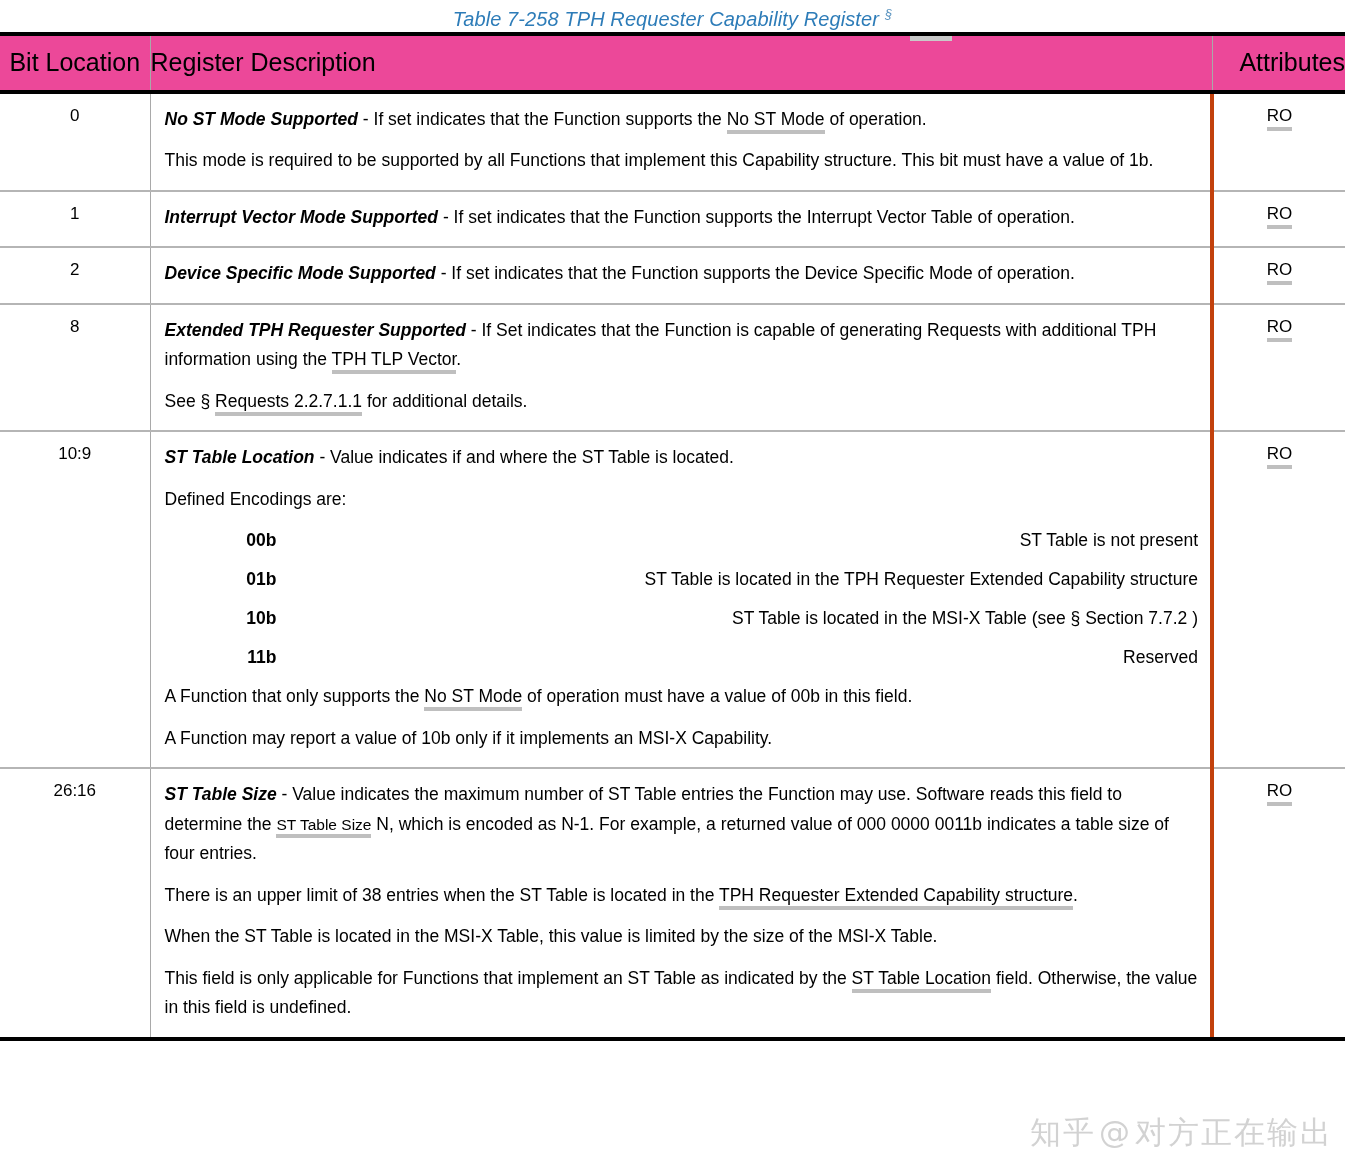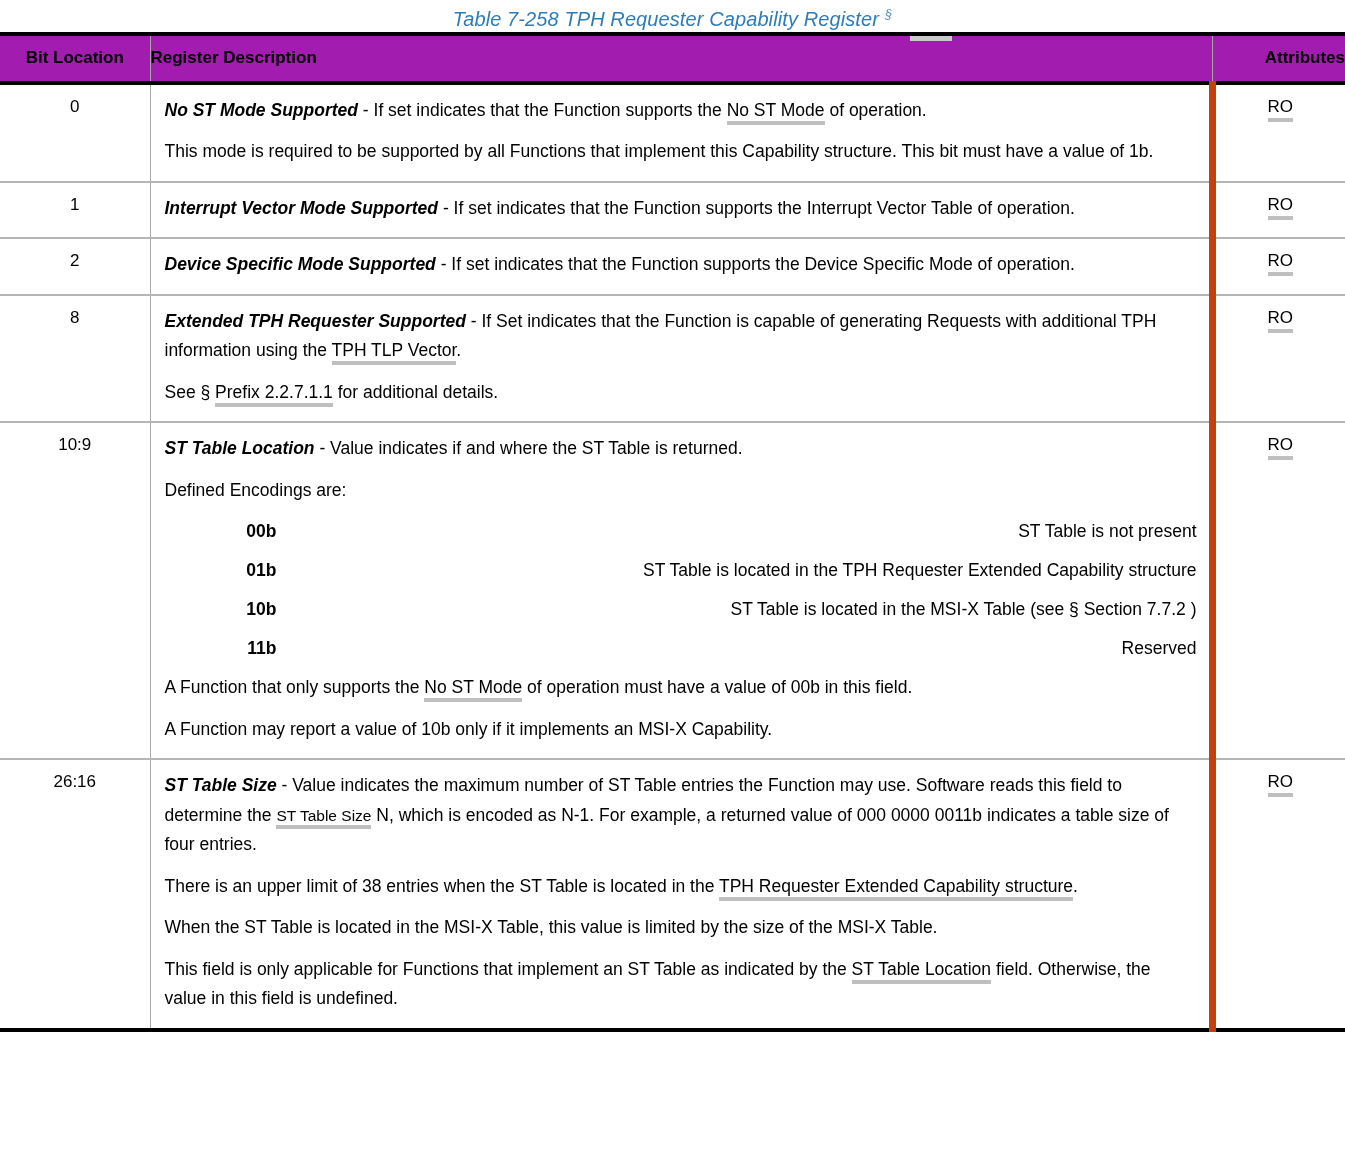--- a/index.html
+++ b/index.html
@@ -57,27 +57,27 @@
     border-collapse: collapse;
     width: 1345px;
     table-layout: fixed;
     font-size: 17.5px;
   }
   table.reg col.c-bit  { width: 150px; }
   table.reg col.c-desc { width: 1062px; }
   table.reg col.c-attr { width: 133px; }
 
   table.reg thead th {
-    font-weight: bold;
-    font-size: 17px;
+    font-weight: normal;
+    font-size: 25px;
     border-top: 4px solid #000;
     border-bottom: 4px solid #000;
     padding: 12px 0 13px 0;
     vertical-align: middle;
-    background: #a21caf;
+    background: #ec4899;
   }
   th.h-bit  { text-align: center; }
   th.h-desc { text-align: left; padding-left: 14px; border-left: 1px solid #a9a9a9; }
   th.h-attr { text-align: right; border-left: 1px solid #a9a9a9; }
 
   table.reg tbody td {
     vertical-align: top;
     border-bottom: 2px solid #b5b5b5;
     background: #fff;
   }
@@ -90,21 +90,21 @@
     padding: 12px 0 14px 0;
     font-size: 17px;
   }
   td.desc {
     border-left: 1px solid #a9a9a9;
     padding: 11px 12px 14px 14px;
     line-height: 29px;
     margin-left: 36px;
   }
   td.attr {
-    border-left: 7px solid #c2410c;
+    border-left: 4px solid #c2410c;
     text-align: center;
     padding: 12px 0 14px 0;
     font-size: 17px;
   }
 
   
   .p {
     margin: 0 0 12px 0;
     line-height: 29.5px;
   }
@@ -208,29 +208,29 @@
         <td class="desc">
           <p class="p"><span class="lead">Device Specific Mode Supported</span><span> - If set indicates that the Function supports the Device Specific Mode of operation.</span></p>
         </td>
         <td class="attr"><span class="ul-attr">RO</span></td>
       </tr>
 
       <tr>
         <td class="bit">8</td>
         <td class="desc">
           <p class="p"><span class="lead">Extended TPH Requester Supported</span><span> - If Set indicates that the Function is capable of generating Requests with additional TPH information using the </span><span class="ul">TPH TLP Vector</span><span>.</span></p>
-          <p class="p"><span>See § </span><span class="ul">Prefix 2.2.7.1.1</span><span> for additional details.</span></p>
+          <p class="p"><span>See § </span><span class="ul">Requests 2.2.7.1.1</span><span> for additional details.</span></p>
         </td>
         <td class="attr"><span class="ul-attr">RO</span></td>
       </tr>
 
       <tr>
         <td class="bit">10:9</td>
         <td class="desc">
-          <p class="p"><span class="lead">ST Table Location</span><span> - Value indicates if and where the ST Table is returned.</span></p>
+          <p class="p"><span class="lead">ST Table Location</span><span> - Value indicates if and where the ST Table is located.</span></p>
           <p class="p">Defined Encodings are:</p>
 
           <div class="enc">
             <span class="code">00b</span>
             <span class="meaning">ST Table is not present</span>
           </div>
           <div class="enc">
             <span class="code">01b</span>
             <span class="meaning">ST Table is located in the TPH Requester Extended Capability structure</span>
           </div>
@@ -256,14 +256,17 @@
           <p class="p"><span>There is an upper limit of 38 entries when the ST Table is located in the </span><span class="ul">TPH Requester Extended Capability structure</span><span>.</span></p>
           <p class="p">When the ST Table is located in the MSI-X Table, this value is limited by the size of the MSI-X Table.</p>
           <p class="p"><span>This field is only applicable for Functions that implement an ST Table as indicated by the </span><span class="ul">ST Table Location</span><span> field. Otherwise, the value in this field is undefined.</span></p>
         </td>
         <td class="attr"><span class="ul-attr">RO</span></td>
       </tr>
 
     </tbody>
   </table>
 
+  <div class="watermark">
+    <span>知乎</span><span class="wm-at">@</span><span>对方正在输出</span>
+  </div>
 
 </div>
 
 </body></html>

